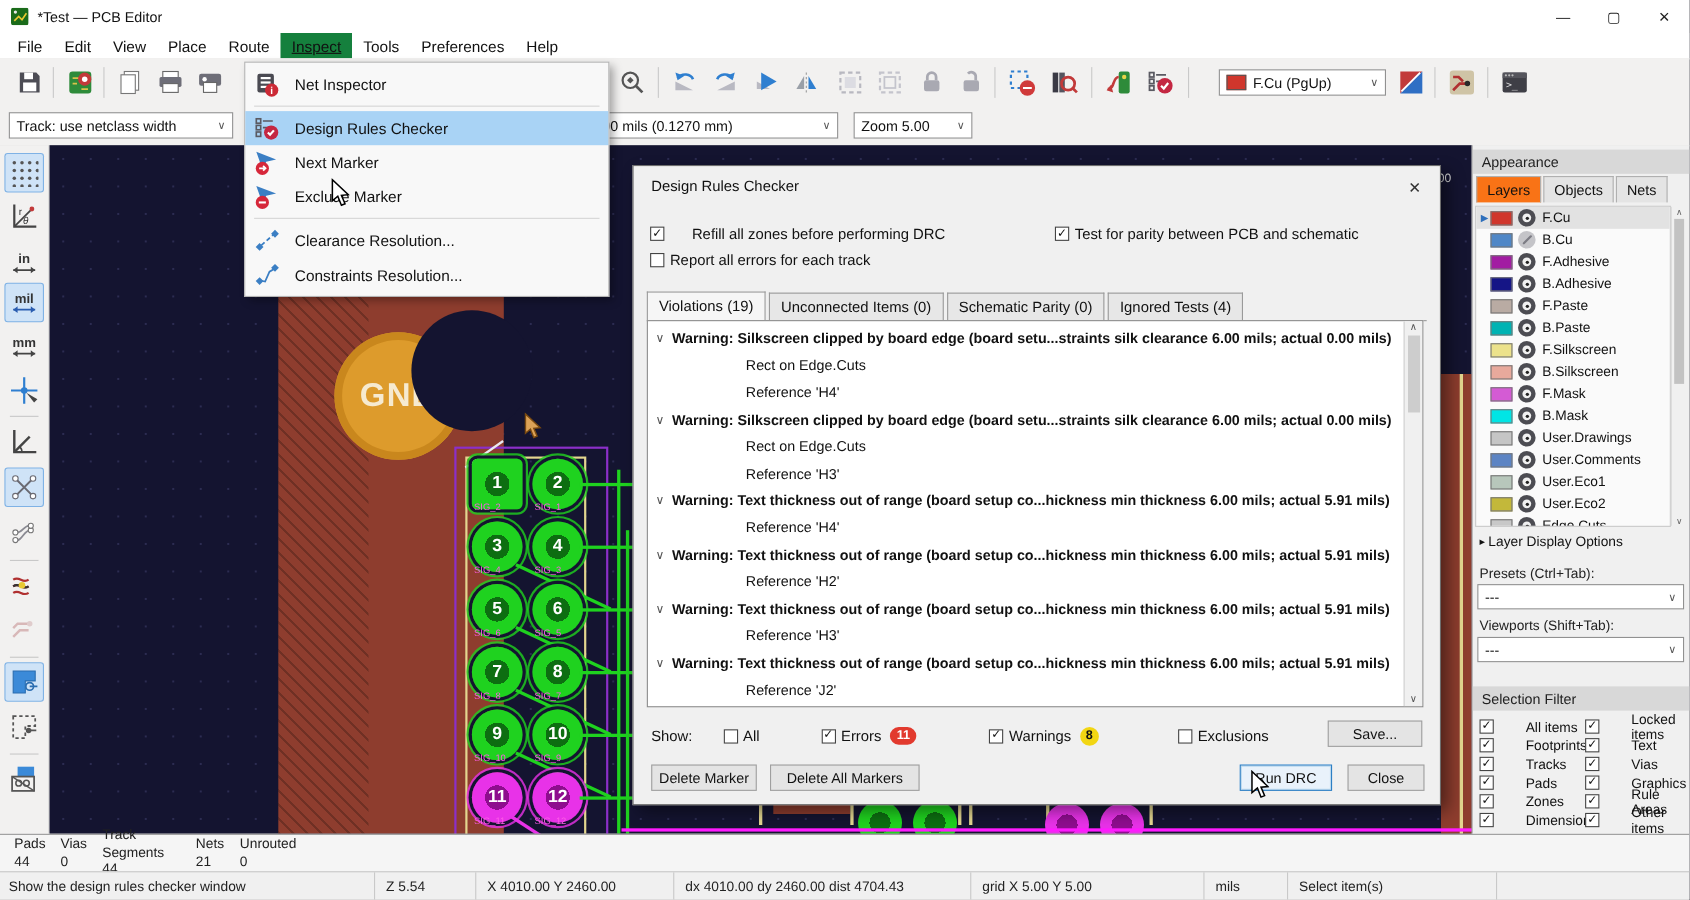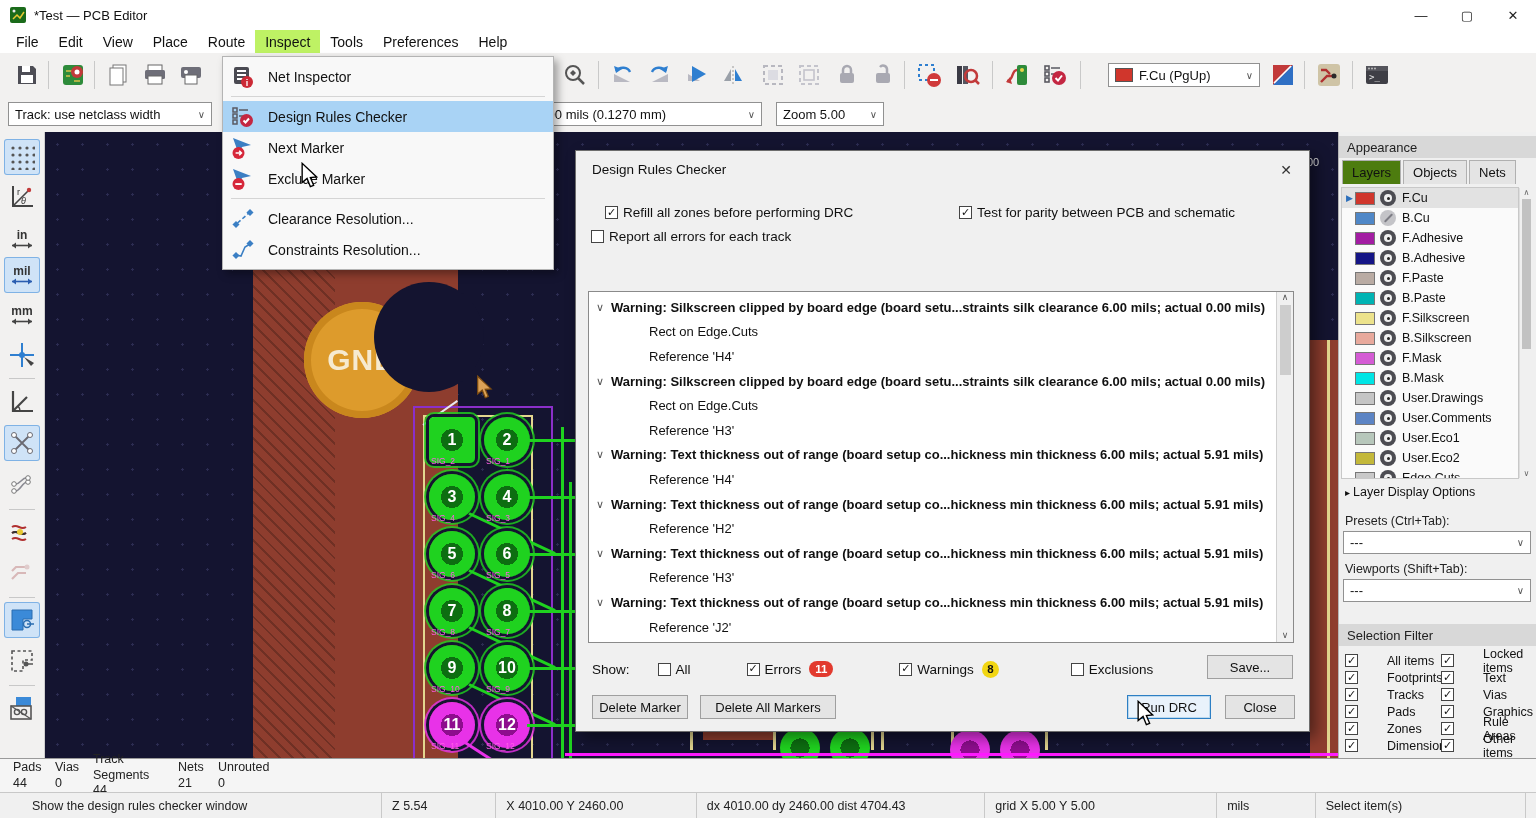--- a/index.html
+++ b/index.html
@@ -7,21 +7,21 @@
        font-family:"Liberation Sans",sans-serif;color:#111;}
   
   .titlebar{position:absolute;left:0;top:0;width:100%;height:30px;background:#fff;display:flex;align-items:center;}
   .titlebar .appicon{margin-left:10px;width:16px;height:16px;}
   .titlebar .title{margin-left:8px;font-size:13px;color:#111;}
   .winbtns{position:absolute;right:0;top:0;height:30px;display:flex;}
   .winbtn{width:46px;height:30px;display:flex;align-items:center;justify-content:center;font-size:13px;color:#222;}
   
   .menubar{position:absolute;left:0;top:30px;width:100%;height:23px;background:#fff;display:flex;align-items:stretch;padding-left:6px;border-bottom:1px solid #e8e8e8;}
   .mb-item{padding:0 10px;font-size:14px;display:flex;align-items:center;}
-  .mb-item.active{background:#bef264;}
+  .mb-item.active{background:#15803d;text-decoration:underline;}
   
   .toolbar1{position:absolute;left:0;top:53px;width:100%;height:44px;background:#f2f1f0;}
   .tbi{position:absolute;top:7px;width:30px;height:30px;display:flex;align-items:center;justify-content:center;}
   .tbsep{position:absolute;top:8px;width:1px;height:28px;background:#c9c9c9;}
   .toolbar2{position:absolute;left:0;top:97px;width:100%;height:35px;background:#f2f1f0;border-bottom:1px solid #d8d8d8;}
   .combo{position:absolute;height:24px;background:#fff;border:1px solid #919191;display:flex;align-items:center;
          font-size:13px;padding:0 6px;justify-content:space-between;box-sizing:border-box;}
   .combo .chev{color:#555;font-size:10px;margin-left:8px;}
   .combo .lsw{width:16px;height:12px;border:1px solid #555;margin-right:6px;}
   
@@ -59,21 +59,21 @@
   .whiteline{position:absolute;height:2px;background:#e8e8f0;transform-origin:left center;}
   .bpad{position:absolute;width:40px;height:40px;border-radius:50%;}
   .bpad.g{background:radial-gradient(circle,#0d6e11 0 34%,#1fd21f 34% 100%);}
   .bpad.m{background:radial-gradient(circle,#8e0d8e 0 34%,#e832e8 34% 100%);}
   .frag{position:absolute;color:#ddd;font-size:11px;}
   
   .right-panel{position:absolute;right:0;top:132px;width:198px;height:626px;background:#f0f0f0;border-left:1px solid #b5b5b5;box-sizing:border-box;font-size:12.5px;}
   .rp-header{position:absolute;left:0;width:100%;height:22px;background:#d8d8d8;display:flex;align-items:center;padding-left:8px;box-sizing:border-box;font-size:13px;color:#222;}
   .rp-tabs{position:absolute;left:3px;top:28px;display:flex;}
   .rtab{padding:4px 9px;border:1px solid #b0b0b0;border-bottom:none;background:#e4e4e4;font-size:13px;margin-right:2px;}
-  .rtab.active{background:#4d7c0f;position:relative;text-align:right;}
+  .rtab.active{background:#f97316;position:relative;text-align:right;}
   .layers-list{position:absolute;left:2px;top:55px;width:178px;height:292px;background:#fafafa;border:1px solid #c8c8c8;overflow:hidden;box-sizing:border-box;}
   .layer-row{height:20px;display:flex;align-items:center;padding-left:2px;}
   .layer-row.selected{background:#e2e2e2;}
   .sel-arrow{width:11px;color:#2d6fbb;font-size:9px;text-align:center;}
   .swatch{width:20px;height:13px;border:1px solid #777;margin-right:5px;flex:none;box-sizing:border-box;}
   .eye{width:16px;height:16px;border-radius:50%;background:#4c4c52;position:relative;margin-right:6px;flex:none;}
   .eye::after{content:"";position:absolute;left:4px;top:4px;width:8px;height:8px;border-radius:50%;background:#f0f0f0;}
   .eye::before{content:"";position:absolute;left:6.5px;top:6.5px;width:3px;height:3px;border-radius:50%;background:#222;z-index:1;}
   .eye.off{background:#c4c4c8;}
   .eye.off::after{width:11px;height:2px;border-radius:1px;left:2.5px;top:7px;transform:rotate(-45deg);background:#7c7c84;}
@@ -92,21 +92,21 @@
   .sf-col.l{margin-left:6px;width:96px;}
   .sf-item{display:flex;align-items:center;height:17px;font-size:12.5px;gap:24px;}
   
   .cb{width:13px;height:13px;border:1px solid #444;background:#fff;display:inline-flex;align-items:center;justify-content:center;
       font-size:11px;line-height:1;color:#111;flex:none;margin-right:5px;box-sizing:border-box;}
   .cb.checked::after{content:"✓";margin-top:-1px;}
   
   .status1{position:absolute;left:0;top:758px;width:100%;height:34px;background:#f5f5f5;border-top:1px solid #9a9a9a;display:flex;padding-left:13px;box-sizing:border-box;}
   .sb1-cell{display:flex;flex-direction:column;justify-content:center;font-size:12.5px;color:#222;line-height:1.25;}
   .status2{position:absolute;left:0;top:792px;width:100%;height:26px;background:#f0f0f0;border-top:1px solid #c8c8c8;display:flex;font-size:12.5px;color:#222;}
-  .sb2-cell{display:flex;align-items:center;padding-left:10px;box-sizing:border-box;border-left:1px solid #c9c9c9;white-space:nowrap;overflow:hidden;margin-left:24px;}
+  .sb2-cell{display:flex;align-items:center;padding-left:10px;box-sizing:border-box;border-left:1px solid #c9c9c9;white-space:nowrap;overflow:hidden;}
   .sb2-cell:first-child{border-left:none;padding-left:8px;}
   
   .inspect-menu{position:absolute;left:222px;top:56px;width:330px;background:#f8f8f8;border:1px solid #b4b4b4;
         box-shadow:4px 4px 8px rgba(0,0,0,.35);padding:4px 0;z-index:50;}
   .menu-item{height:31px;display:flex;align-items:center;padding-left:7px;font-size:14px;position:relative;}
   .menu-item.hl{background:#a9d3f5;}
   .mi-icon{width:26px;height:26px;margin-right:12px;flex:none;display:flex;align-items:center;justify-content:center;}
   .menu-item .shortcut{margin-left:auto;padding-right:22px;font-size:14px;color:#222;}
   .menu-sep{height:1px;background:#d5d5d5;margin:4px 8px;}
   
@@ -116,21 +116,21 @@
   .drc-close{position:absolute;right:12px;top:8px;width:22px;height:22px;display:flex;align-items:center;justify-content:center;font-size:14px;color:#333;}
   .drc-opt{position:absolute;display:flex;align-items:center;font-size:13.5px;}
   .drc-tabs{position:absolute;left:12px;top:113px;right:12px;height:27px;border-bottom:1px solid #9a9a9a;display:flex;align-items:flex-end;}
   .dtab{padding:5px 10px 4px;border:1px solid #9a9a9a;border-bottom:none;background:#e7e7e7;font-size:13.5px;margin-right:3px;position:relative;}
   .dtab.active{background:#f6f6f6;margin-bottom:-1px;padding-bottom:6px;}
   .vlist{position:absolute;left:12px;top:140px;width:706px;height:352px;background:#fff;border:1px solid #8a8a8a;overflow:hidden;box-sizing:border-box;}
   .vlist-inner{position:absolute;left:0;top:3px;right:18px;}
   .vrow{height:24.6px;display:flex;align-items:center;font-size:13px;white-space:nowrap;overflow:hidden;}
   .vrow.msg{font-weight:bold;}
   .vrow .chev{width:22px;text-align:center;color:#555;font-weight:normal;font-size:11px;flex:none;}
-  .vrow.detail{padding-left:60px;}
+  .vrow.detail{padding-left:60px;margin-left:29px;}
   .vscroll{position:absolute;right:0;top:0;width:17px;height:100%;background:#f0f0f0;border-left:1px solid #d0d0d0;
            display:flex;flex-direction:column;align-items:center;font-size:9px;color:#555;box-sizing:border-box;}
   .vscroll .thumb{width:11px;height:70px;background:#cdcdcd;margin-top:3px;}
   .vscroll .dn{margin-top:auto;margin-bottom:2px;}
   .show-row{position:absolute;left:16px;top:505px;right:16px;height:26px;display:flex;align-items:center;font-size:13.5px;}
   .show-item{display:flex;align-items:center;}
   .badge{display:inline-flex;align-items:center;justify-content:center;font-size:11.5px;font-weight:bold;margin-left:8px;}
   .badge.pill{min-width:24px;height:16px;border-radius:8px;color:#fff;}
   .badge.dot{width:17px;height:17px;border-radius:50%;color:#111;}
   .btn{position:absolute;height:24px;background:#e4e4e4;border:1px solid #9f9f9f;display:flex;align-items:center;justify-content:center;
@@ -853,32 +853,38 @@
           </svg>
         </span>
         <span class="mi-label">Constraints Resolution...</span>
       </div>
     </div>
 
   <div class="drc">
     <div class="drc-title">Design Rules Checker</div>
     <div class="drc-close">✕</div>
     <div id="drcOpts">
-        <div class="drc-opt" style="left: 29px; top: 54px;">
+        <div class="drc-opt" style="left: 15px; top: 54px; gap: 20px;">
           <span class="cb checked"></span>
           <span>Refill all zones before performing DRC</span>
         </div>
         <div class="drc-opt" style="left: 383px; top: 54px;">
           <span class="cb checked"></span>
           <span>Test for parity between PCB and schematic</span>
         </div>
         <div class="drc-opt" style="left: 15px; top: 78px;">
           <span class="cb"></span>
           <span>Report all errors for each track</span>
         </div>
+      </div>
+    <div class="drc-tabs" id="drcTabs">
+        <div class="dtab active">Violations (19)</div>
+        <div class="dtab">Unconnected Items (0)</div>
+        <div class="dtab">Schematic Parity (0)</div>
+        <div class="dtab">Ignored Tests (4)</div>
       </div>
     <div class="vlist">
       <div class="vlist-inner" id="vlistInner">
           <div class="vrow msg">
             <span class="chev">∨</span>
             <span>Warning: Silkscreen clipped by board edge (board setu...straints silk clearance 6.00 mils; actual 0.00 mils)</span>
           </div>
           <div class="vrow detail">Rect on Edge.Cuts</div>
           <div class="vrow detail">Reference 'H4'</div>
           <div class="vrow msg">

